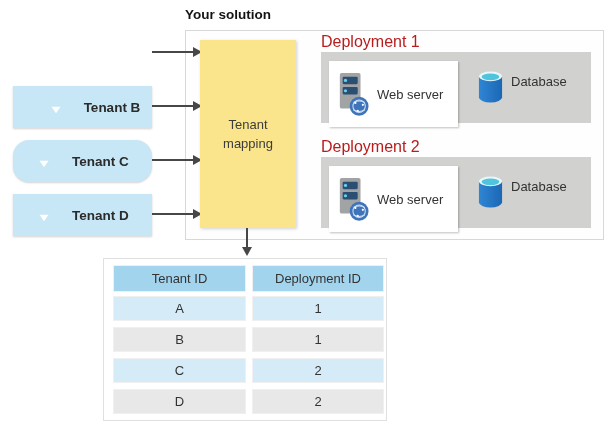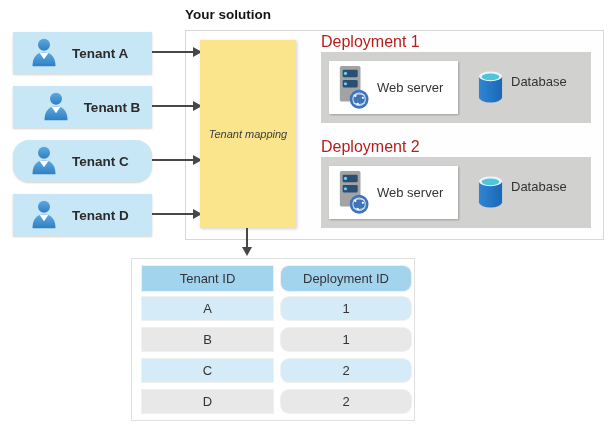--- a/index.html
+++ b/index.html
@@ -12,21 +12,21 @@
 
   
   .solution-title { left:185px; top:7px; font-size:13.5px; font-weight:bold; color:#141414;text-align:right; }
   .solution-box { left:185px; top:30px; width:419px; height:210px; background:#fefefe; border:1px solid #d8d8d8; }
 
   
   .mapping-box {
     left:200px; top:40px; width:96px; height:188px; background:#fae48c;
     box-shadow:1px 1px 3px rgba(0,0,0,0.18);
     display:flex; align-items:center; justify-content:center; text-align:center;
-    font-size:11px; color:#3c3c3c; line-height:1.5; padding:4px;font-style:italic;
+    font-size:13px; color:#3c3c3c; line-height:1.5; padding:4px;
   }
 
   
   .tenant {
     left:13px; width:139px; height:42px; background:#c7e7f6;
     box-shadow:0 1px 2px rgba(0,0,0,0.18);
     display:flex; align-items:center; padding-left:16px; gap:13px;
   }
   .tenant-label { font-size:13.5px; font-weight:bold; color:#2b2b2b; }
   .t0 { top:32px; } .t1 { top:86px;justify-content:center; } .t2 { top:140px;border-radius:16px; } .t3 { top:194px; }
@@ -43,61 +43,47 @@
     content:""; position:absolute; bottom:-8px; left:-4px; width:0; height:0;
     border-top:9px solid #474747; border-left:5px solid transparent; border-right:5px solid transparent;
   }
 
   
   .dep-label { left:321px; font-size:16px; color:#b91c1c; }
   .dl0 { top:33px; } .dl1 { top:138px; }
   .dep-box { left:321px; width:270px; height:71px; background:#d1d1cf; }
   .db0 { top:52px; } .db1 { top:157px; }
   .ws-box {
-    position:absolute; left:8px; top:9px; width:129px; height:53px; background:#fff;
+    position:absolute; left:8px; top:9px; width:129px; height:66px; background:#fff;
     box-shadow:1px 1px 2px rgba(0,0,0,0.25);
     display:flex; align-items:center; padding-left:7px; gap:7px;
   }
   .ws-label, .db-label-text { font-size:13px; color:#333; }
   .dbicon { position:absolute; left:156px; top:18px; }
   .db-label-wrap { position:absolute; left:190px; top:0; height:58px; display:flex; align-items:center; }
 
   
-  .map-table { left:103px; top:258px; width:284px; height:163px; background:#fff; border:1px solid #e0e0e0;margin-left:28px; }
+  .map-table { left:103px; top:258px; width:284px; height:163px; background:#fff; border:1px solid #e0e0e0; }
   .tcell {
     position:absolute; display:flex; align-items:center; justify-content:center;
     font-size:13px; color:#333; box-shadow:0 0 0 1px rgba(0,0,0,0.06);
   }
   .th { top:7px; height:25px; background:#a2d4ee; }
   .col-l { left:10px; width:131px; }
-  .col-r { left:149px; width:130px;border-radius:8px; }
+  .col-r { left:149px; width:130px; }
   .row { height:23px; }
   .r0 { top:38px; } .r1 { top:69px; } .r2 { top:100px; } .r3 { top:131px; }
   .row-blue { background:#d6ebf8; }
   .row-gray { background:#e8e8e8; }
 </style>
 </head>
 <body>
 
 <div class="stage">
 
-  <div class="abs tenant t0">
-    <svg viewBox="0 0 36 40" width="30" height="34">
-      <defs>
-        <linearGradient id="pg" x1="0" y1="0" x2="0" y2="1">
-          <stop offset="0" stop-color="#5fa9dd"></stop>
-            <stop offset="1" stop-color="#2e7fc2"></stop>
-        </linearGradient>
-      </defs>
-      <circle cx="18" cy="10" r="7.2" fill="url(#pg)"></circle>
-      <path d="M18 19.2 C10 19.2 4.9 24.6 4.3 33.5 L4.3 36 L31.7 36 L31.7 33.5 C31.1 24.6 26 19.2 18 19.2 Z" fill="url(#pg)"></path>
-      <path d="M12.6 19.6 L18 27.4 L23.4 19.6 Z" fill="#ffffff"></path>
-    </svg>
-    <span class="tenant-label">Tenant A</span>
-  </div>
   <div class="abs tenant t1">
     <svg viewBox="0 0 36 40" width="30" height="34">
       <circle cx="18" cy="10" r="7.2" fill="url(#pg)"></circle>
       <path d="M18 19.2 C10 19.2 4.9 24.6 4.3 33.5 L4.3 36 L31.7 36 L31.7 33.5 C31.1 24.6 26 19.2 18 19.2 Z" fill="url(#pg)"></path>
       <path d="M12.6 19.6 L18 27.4 L23.4 19.6 Z" fill="#ffffff"></path>
     </svg>
     <span class="tenant-label">Tenant B</span>
   </div>
   <div class="abs tenant t2">
     <svg viewBox="0 0 36 40" width="30" height="34">

